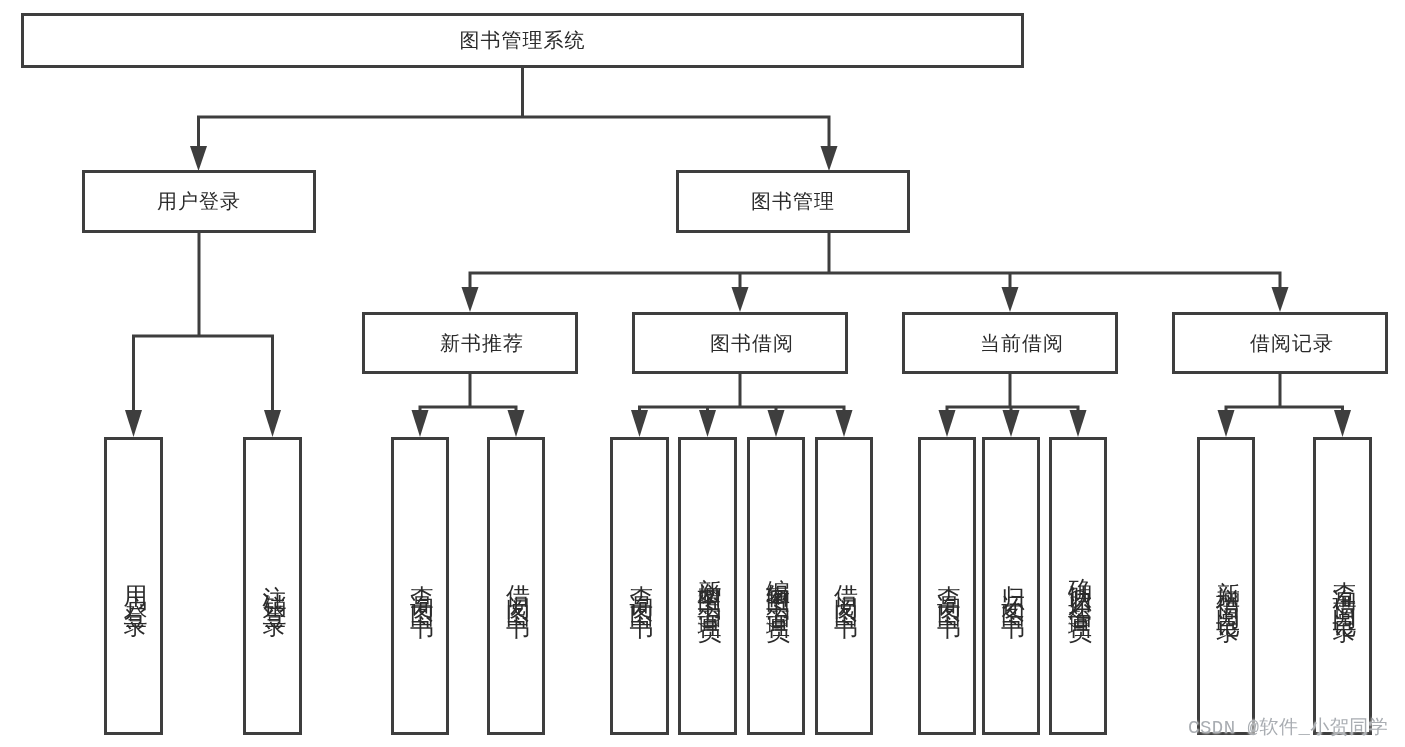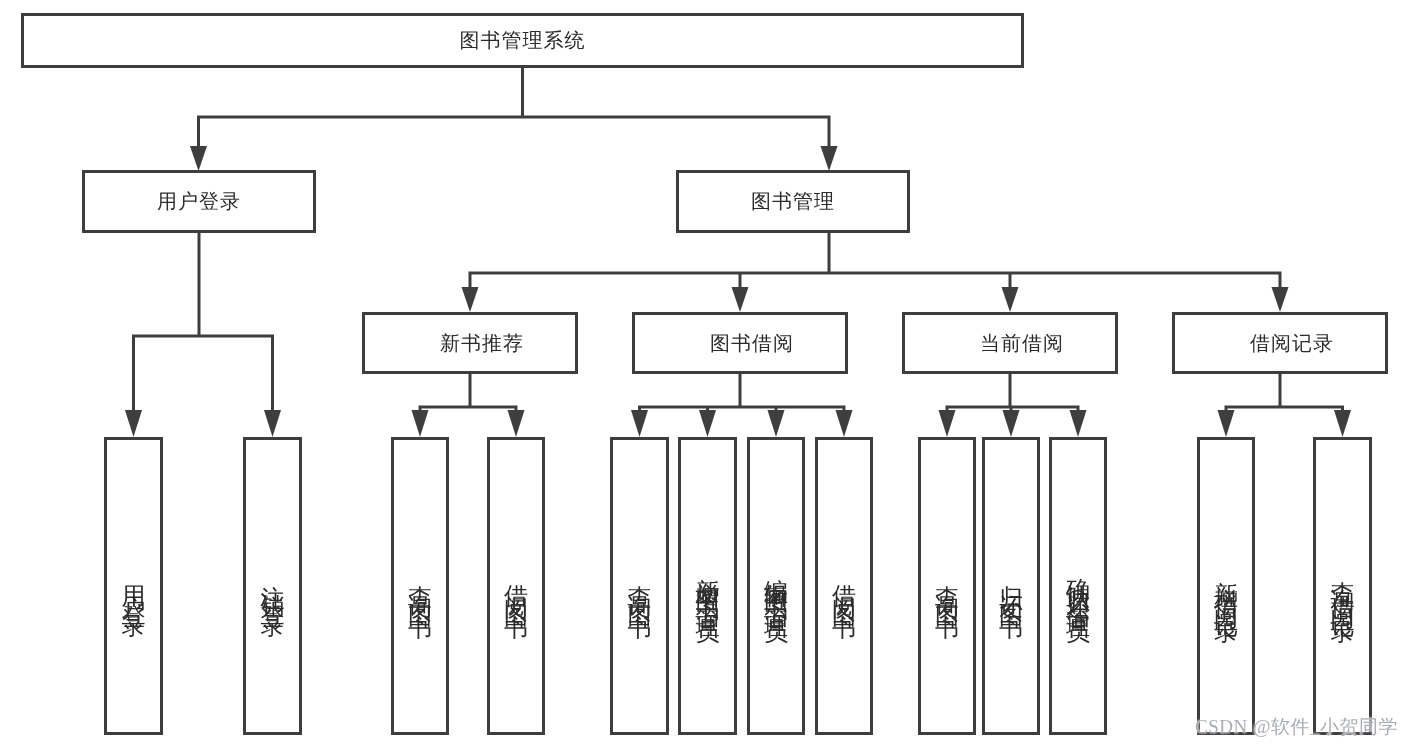--- a/index.html
+++ b/index.html
@@ -6,21 +6,21 @@
     margin: 0;
     padding: 0;
     background: #ffffff;
   }
   * { box-sizing: border-box; }
   .stage {
     position: relative;
     width: 1405px;
     height: 747px;
     background: #ffffff;
-    font-family: Liberation Serif, serif;
+    font-family: Liberation Mono, monospace;
     color: #2b2b2b;
     overflow: hidden;
   }
   .connectors {
     position: absolute;
     left: 0; top: 0;
     width: 1405px;
     height: 747px;
   }
   .box {
@@ -60,21 +60,20 @@
   .leaf.long .vtext { letter-spacing: 6px; }
   .watermark {
     position: absolute;
     left: 1188px;
     top: 714px;
     font-size: 19px;
     letter-spacing: 0.5px;
     color: #a9adb2;
     text-shadow: 0 0 3px #ffffff, 0 0 2px #ffffff;
     white-space: nowrap;
-    margin-left: 7px;
   }
 </style>
 </head>
 <body>
 
 <div class="stage">
 
   <svg class="connectors" viewBox="0 0 1405 747" xmlns="http://www.w3.org/2000/svg">
     <path fill="none" stroke="#3e3e3e" stroke-width="3" stroke-linecap="square" d="M522.5 66 V117
              M198.5 117 H829

